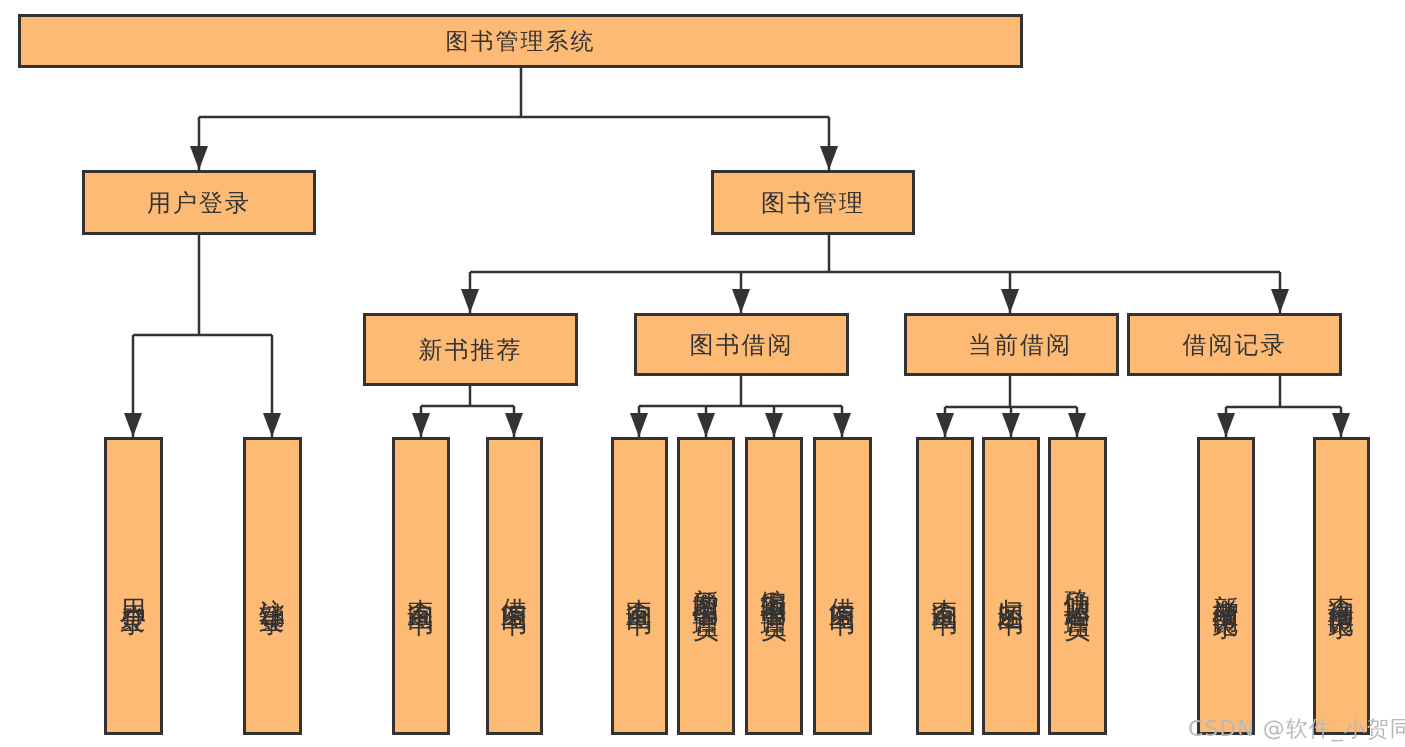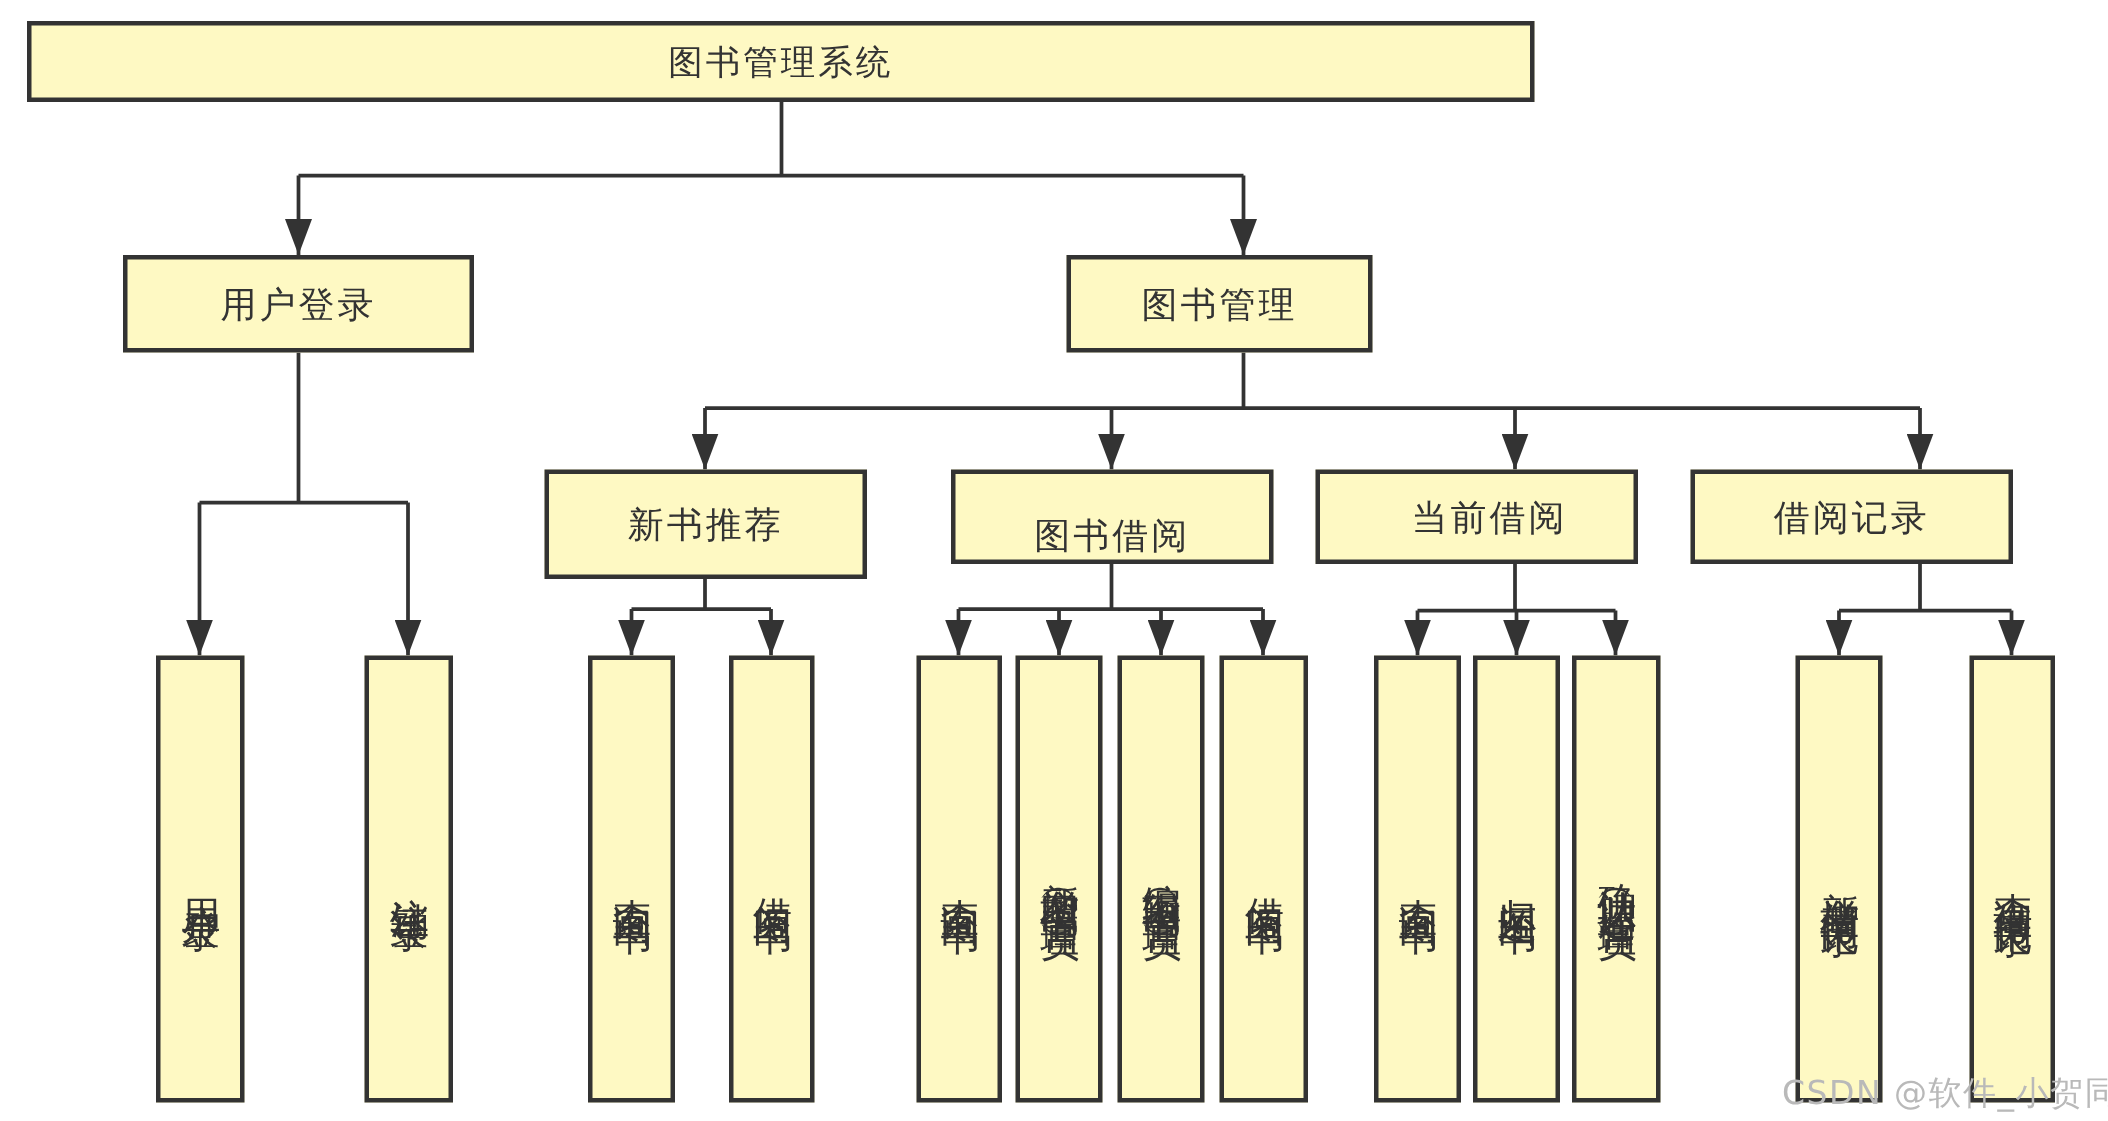--- a/index.html
+++ b/index.html
@@ -18,21 +18,21 @@
   .connector-layer {
     position: absolute;
     left: 0; top: 0;
     width: 1405px;
     height: 747px;
     z-index: 1;
   }
   .node {
     position: absolute;
     box-sizing: border-box;
-    background: #fef9c3;
+    background: #fdba74;
     border: 3px solid #333333;
     display: flex;
     align-items: center;
     justify-content: center;
     z-index: 2;
     color: #333333;
   }
   .node .h-label {
     font-size: 24px;
     letter-spacing: 2px;
@@ -133,24 +133,24 @@
   <div class="node" style="left:82px; top:170px; width:234px; height:65px;">
     <span class="h-label">用户登录</span>
   </div>
   <div class="node" style="left:711px; top:170px; width:204px; height:65px;">
     <span class="h-label">图书管理</span>
   </div>
 
   <div class="node" style="left:363px; top:313px; width:215px; height:73px;">
     <span class="h-label">新书推荐</span>
   </div>
-  <div class="node" style="left:634px; top:313px; width:215px; height:63px;align-items:flex-end;">
+  <div class="node" style="left:634px; top:313px; width:215px; height:63px;">
     <span class="h-label">图书借阅</span>
   </div>
-  <div class="node" style="left:877px; top:313px; width:215px; height:63px;padding-left:17px;">
+  <div class="node" style="left:904px; top:313px; width:215px; height:63px;padding-left:17px;">
     <span class="h-label">当前借阅</span>
   </div>
   <div class="node" style="left:1127px; top:313px; width:215px; height:63px;justify-content:center;">
     <span class="h-label">借阅记录</span>
   </div>
 
   <div class="node leaf" style="left:104px; top:437px; width:59px; height:298px;">
     <span class="v-label">用户登录</span>
   </div>
   <div class="node leaf" style="left:243px; top:437px; width:59px; height:298px;">

